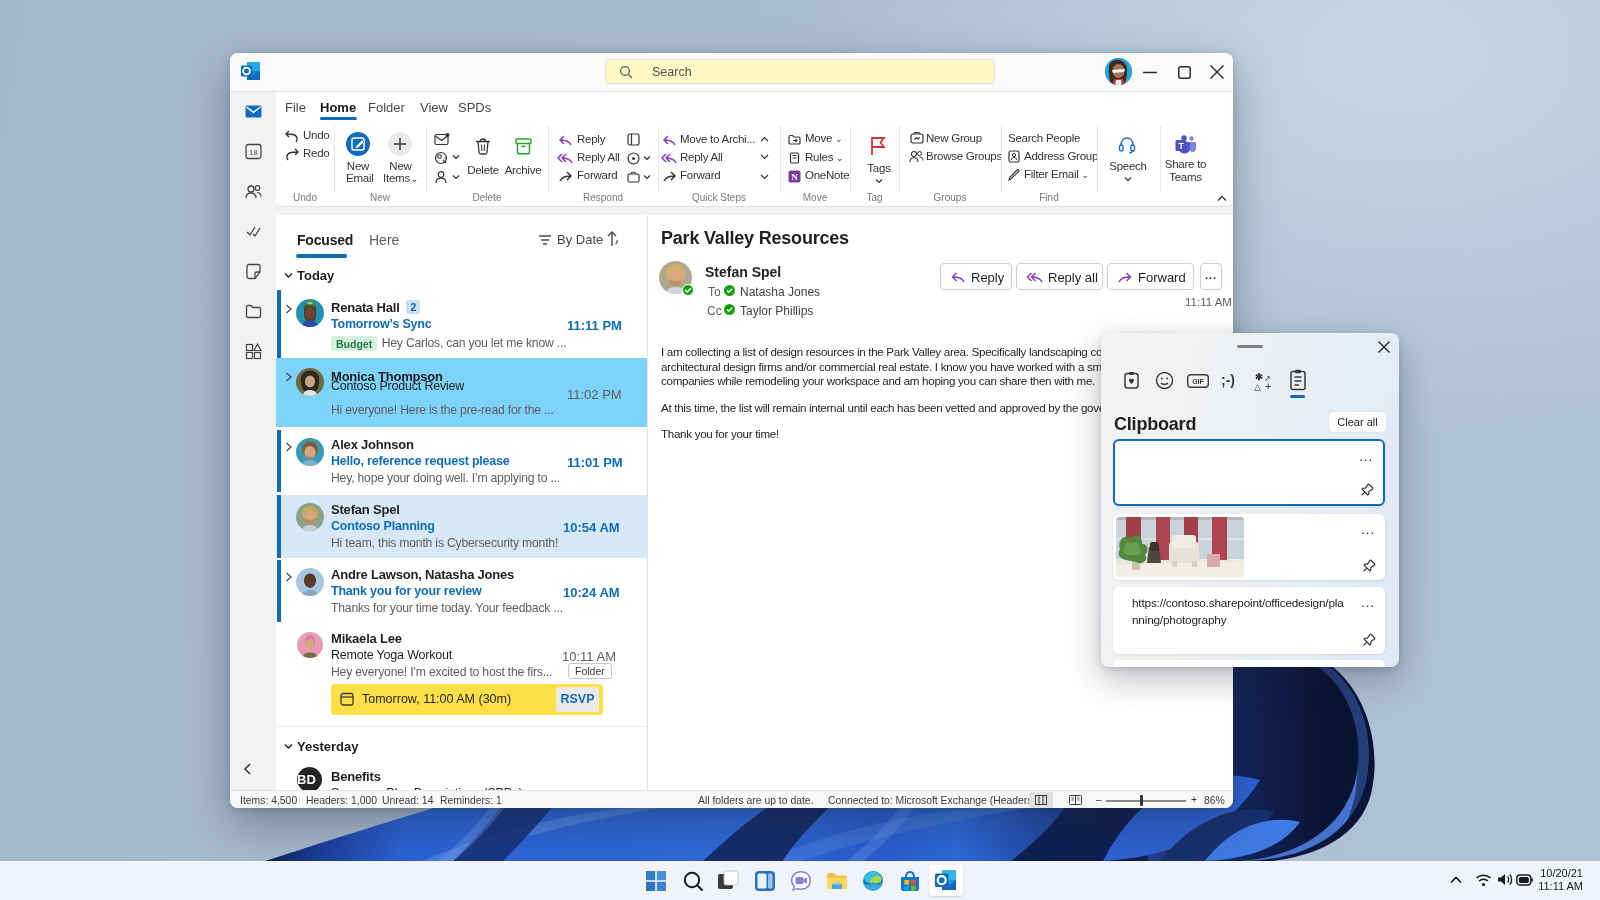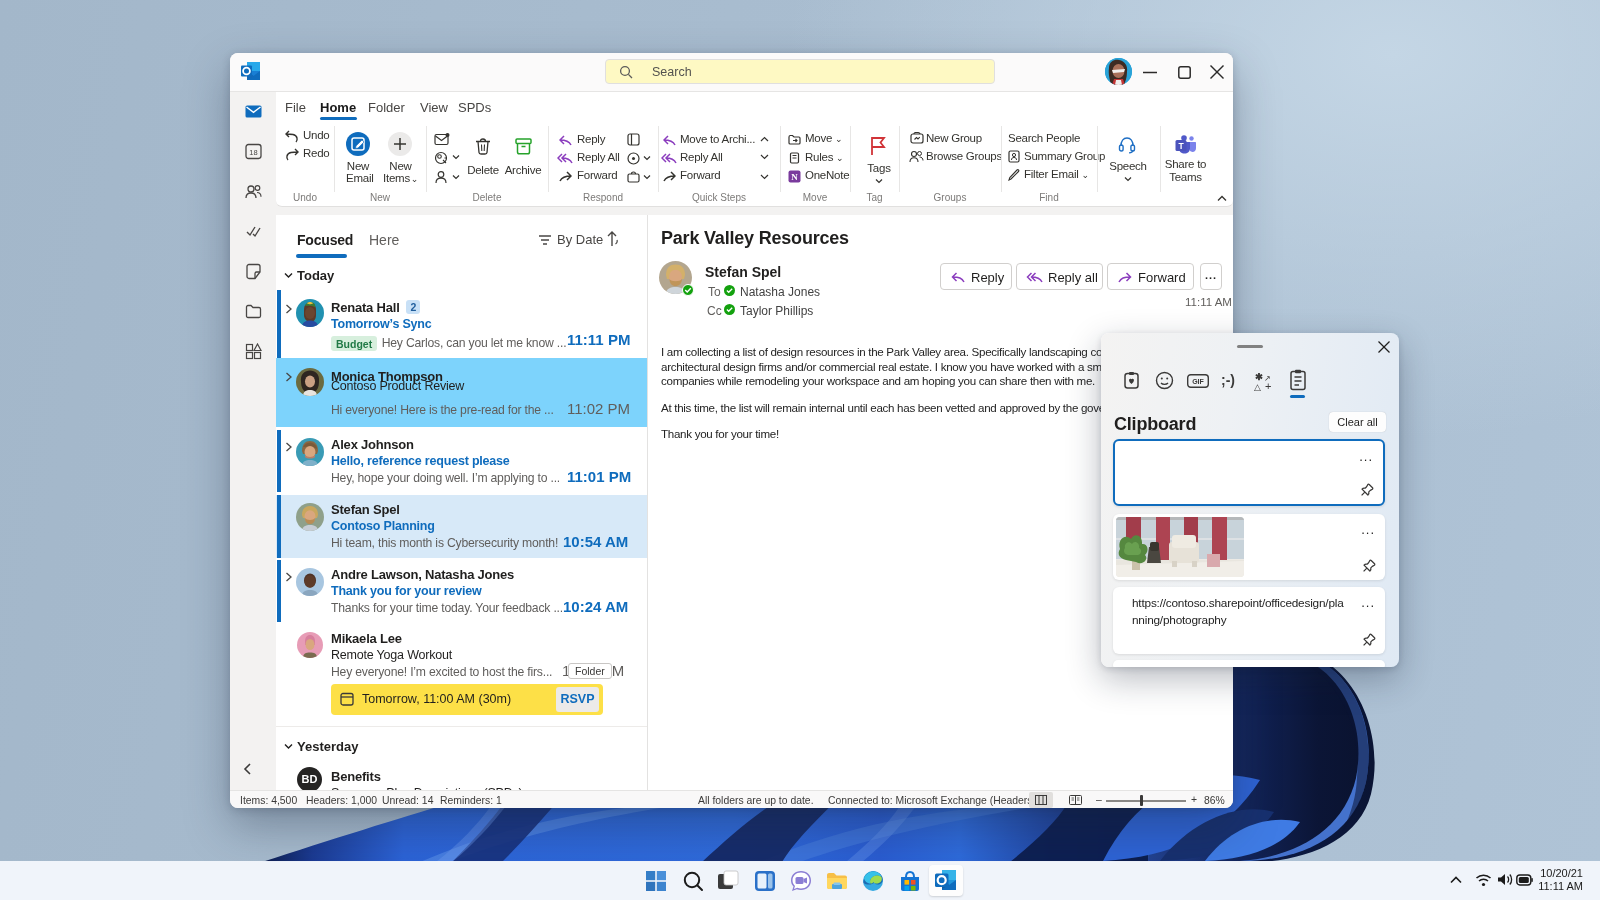--- a/index.html
+++ b/index.html
@@ -37,21 +37,21 @@
 
   
   #listpane { position:absolute; left:46px; top:162px; width:371px; height:575px; background:#ffffff; overflow:hidden; }
   #readpane { position:absolute; left:417px; top:162px; width:586px; height:575px; background:#ffffff; border-left:1px solid #e3e2e1; overflow:hidden; }
   #statusbar { position:absolute; left:0; top:737px; width:1029px; height:18px;
     background:#f9f8f8; border-top:1px solid #e5e4e3; font-size:10.4px; color:#3b3a39; z-index:5;padding-left:22px; }
   .mrow { position:absolute; left:0; width:371px; }
   .mname { font-size:13px; font-weight:bold; color:#201f1e; letter-spacing:-0.2px; }
   .msub { font-size:12.5px; letter-spacing:-0.2px; }
   .mprev { font-size:12.2px; color:#605e5c; letter-spacing:-0.2px; }
-  .mtime { position:absolute; font-size:15px;margin-top:13px; }
+  .mtime { position:absolute; font-size:13px; }
   .unreadbar { position:absolute; left:1px; width:4px; background:#0f6cbd; }
   .avatar { position:absolute; left:20px; width:28px; height:28px; border-radius:50%; overflow:hidden; }
   .chev { position:absolute; left:8px; font-size:10px; color:#484644; }
 
   
   #clip { position:absolute; left:1101px; top:333px; width:298px; height:334px;
     border-radius:8px; background:linear-gradient(100deg,#f4f3f2 0%,#eef1f4 40%,#dfe9f4 100%);
     box-shadow:0 12px 34px rgba(20,30,50,0.30), 0 2px 6px rgba(20,30,50,0.15); z-index:30; overflow:hidden; }
   .card { position:absolute; left:12px; width:272px; background:#ffffff; border-radius:6px;
     box-shadow:0 1px 3px rgba(0,0,0,0.10); }
@@ -359,21 +359,21 @@
     <div class="rbtxt abs" style="left:650px;top:58px">Browse Groups</div>
     <div class="rgroup-label" style="left:623px;width:102px">Groups</div>
     <div class="rsep" style="left:725px"></div>
 
     <div class="rbtxt abs" style="left:732px;top:40px">Search People</div>
     <svg class="abs" style="left:732px;top:58px" width="12" height="13" viewBox="0 0 12 13">
           <rect x="1" y="1" width="10" height="11" rx="1.5" fill="none" stroke="#34332f" stroke-width="1.2"></rect>
           <circle cx="6" cy="5" r="1.6" fill="none" stroke="#34332f" stroke-width="1"></circle>
           <path d="M3.5 10 C3.5 8.2 4.5 7.5 6 7.5 C7.5 7.5 8.5 8.2 8.5 10" fill="none" stroke="#34332f" stroke-width="1"></path>
         </svg>
-    <div class="rbtxt abs" style="left:748px;top:58px">Summary Group</div>
+    <div class="rbtxt abs" style="left:748px;top:58px">Address Group</div>
     <svg class="abs" style="left:732px;top:77px" width="12" height="12" viewBox="0 0 12 12">
           <path d="M1 11 L3 10 L10.5 2.5 C11 2 11 1.5 10.5 1 C10 0.5 9.5 0.5 9 1 L1.8 8.5 Z" fill="none" stroke="#34332f" stroke-width="1.1"></path>
         </svg>
     <div class="rbtxt abs" style="left:748px;top:76px">Filter Email <span style="font-size:9px">⌄</span></div>
     <div class="rgroup-label" style="left:725px;width:96px">Find</div>
     <div class="rsep" style="left:821px"></div>
 
     <svg class="abs" style="left:842px;top:44px" width="19" height="18" viewBox="0 0 19 18">
           <path d="M3 10 C3 5 5.5 2 9 2 C12.5 2 15 5 15 10" fill="none" stroke="#1f6fc4" stroke-width="1.6"></path>
           <rect x="1.5" y="9" width="3.6" height="6" rx="1.8" fill="none" stroke="#1f6fc4" stroke-width="1.4"></rect>
@@ -543,21 +543,21 @@
 
     <div class="abs" style="left:0;top:511px;width:371px;height:1px;background:#edebe9"></div>
 
     <svg class="abs" style="left:8px;top:528px" width="9" height="7" viewBox="0 0 9 7">
           <path d="M1 1.5 L4.5 5 L8 1.5" fill="none" stroke="#201f1e" stroke-width="1.4"></path>
         </svg>
     <div class="abs" style="left:21px;top:524px;font-size:13px;font-weight:bold;color:#201f1e">Yesterday</div>
 
     <div class="mrow" style="top:545px;height:30px">
       <div class="avatar" style="top:7px;left:21px;width:25px;height:25px;background:#252423">
-        <div style="width:25px;height:25px;text-align:center;line-height:25px;color:#fff;font-size:11px;font-weight:bold">BD</div>
+        <div style="width:25px;height:25px;text-align:left;line-height:25px;color:#fff;font-size:13px;font-weight:bold">BD</div>
       </div>
       <div class="abs mname" style="left:55px;top:9px">Benefits</div>
       <div class="abs msub" style="left:55px;top:26px;color:#201f1e">Summary Plan Descriptions (SPDs)</div>
     </div>
   </div>
   <div id="readpane">
     <div class="abs" style="left:13px;top:13px;font-size:18px;font-weight:bold;letter-spacing:-0.2px;color:#201f1e">Park Valley Resources</div>
     <div class="abs" style="left:11px;top:46px;width:33px;height:33px;border-radius:50%;overflow:hidden">
       <svg width="33" height="33" viewBox="0 0 33 33">
             <rect width="33" height="33" fill="#b3a68f"></rect>

